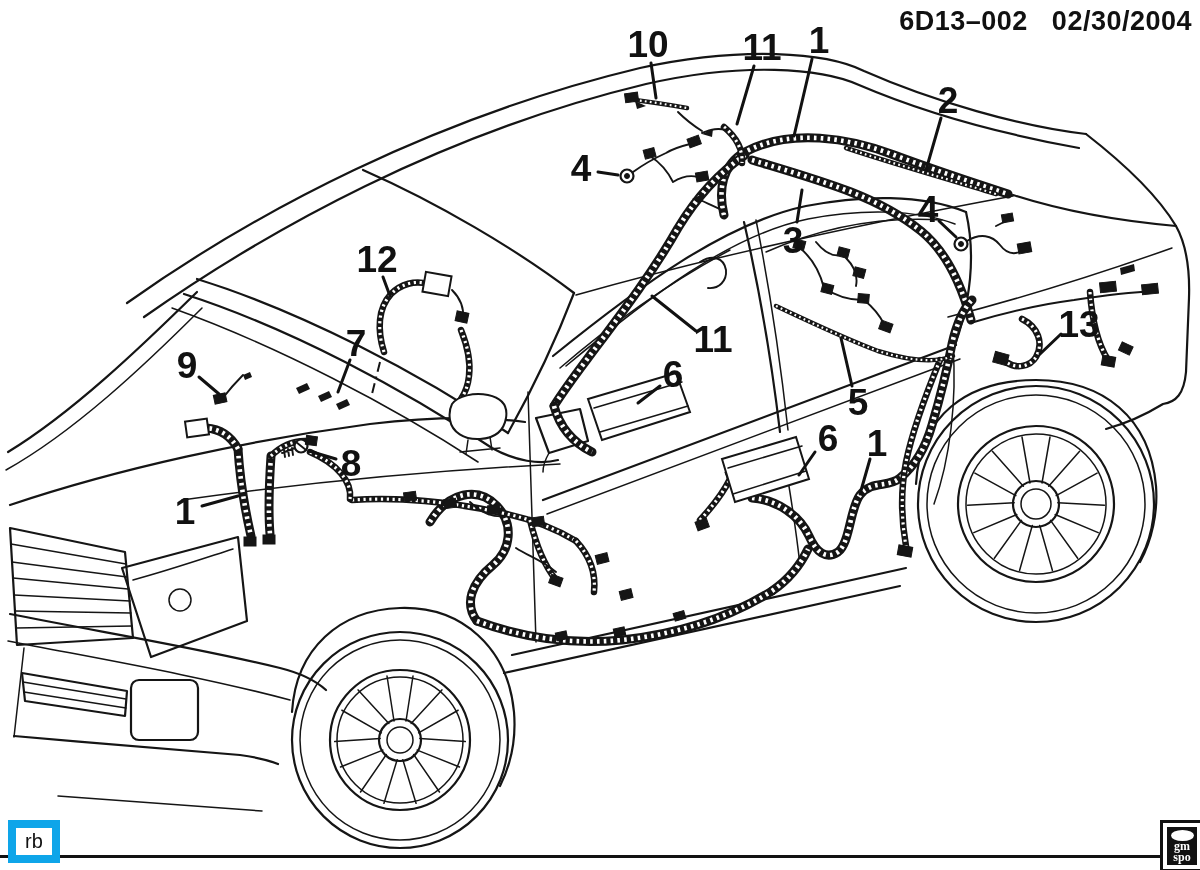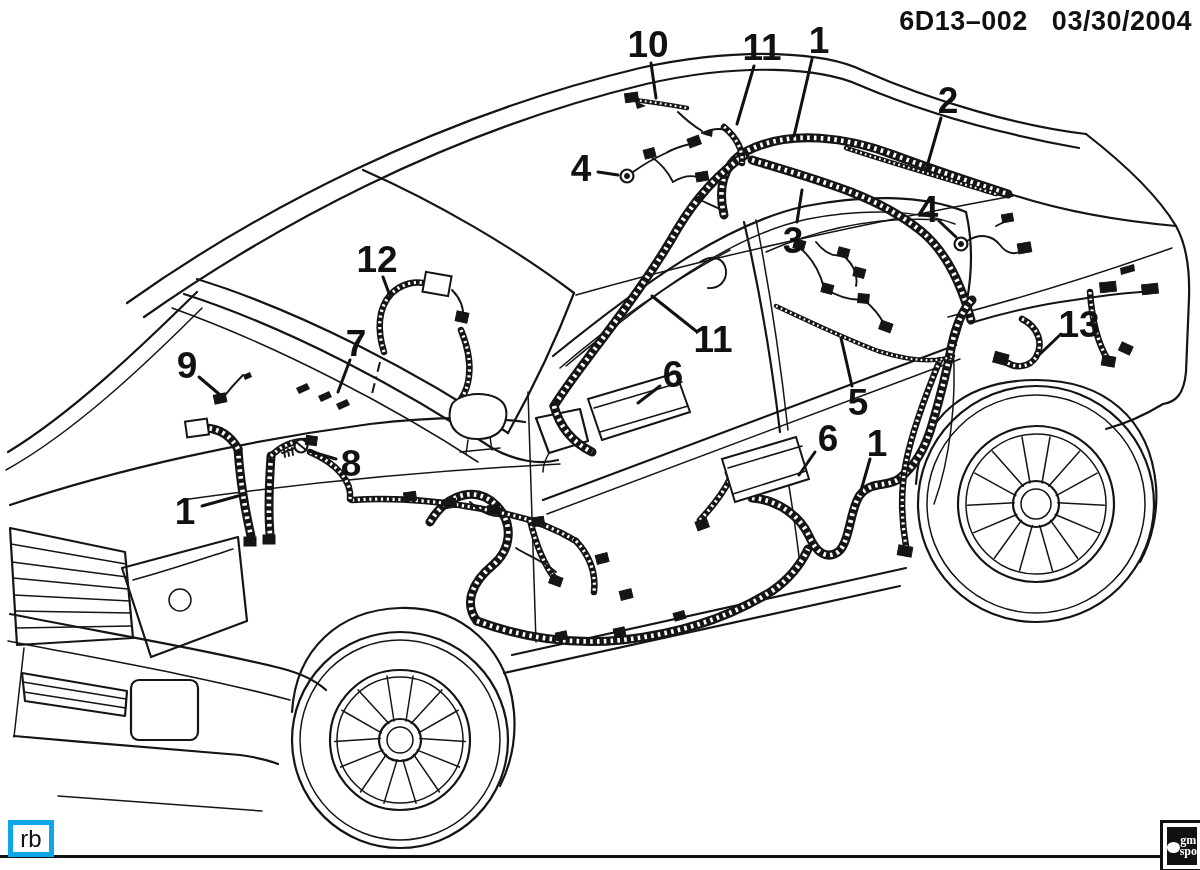--- a/index.html
+++ b/index.html
@@ -18,35 +18,35 @@
   .wire{stroke:#151515;stroke-width:1.9;fill:none;stroke-linecap:round;}
   .conn{fill:#151515;stroke:#151515;}
   .conn-o{fill:#fff;stroke:#151515;stroke-width:2;}
   .blob{fill:#fff;stroke:#151515;stroke-width:2;}
   .clip{fill:#151515;}
   .grommet{fill:#fff;stroke:#151515;stroke-width:2.2;}
   .dashdot{stroke:#151515;stroke-width:2;fill:none;stroke-dasharray:10 5 2 5;}
   .leader{stroke:#111;stroke-width:3;stroke-linecap:round;}
   .callout-num{font-family:"Liberation Sans",sans-serif;font-size:37px;font-weight:700;fill:#111;text-anchor:middle;}
   .footer-rule{position:absolute;left:0;top:855px;width:1200px;height:3px;background:#111;}
-  .rb-box{position:absolute;left:8px;top:820px;width:36px;height:27px;border:5px solid #0ea5e9;background:#fff;
-          display:flex;align-items:center;justify-content:center;font-size:24px;}
+  .rb-box{position:absolute;left:8px;top:820px;width:36px;height:27px;border:8px solid #0ea5e9;background:#fff;
+          display:flex;align-items:center;justify-content:center;font-size:20px;}
   .gmspo{position:absolute;left:1160px;top:820px;width:38px;height:46px;background:#fff;border:3px solid #111;
          display:flex;align-items:center;justify-content:center;}
-  .gmspo-inner{width:30px;height:38px;background:#111;display:flex;align-items:center;}
+  .gmspo-inner{width:30px;height:38px;background:#111;display:flex;flex-direction:column;align-items:center;}
   .gmspo-oval{width:23px;height:11px;background:#fff;border-radius:50%;margin-top:3px;}
   .gmspo-txt{color:#fff;font-family:"Liberation Serif",serif;font-weight:700;font-size:12px;line-height:11px;text-align:center;}
 </style>
 </head>
 <body>
 
 <div class="page">
 
   <div class="header">
-    <span class="code">6D13–002</span><span>03/30/2004</span>
+    <span class="code">6D13–002</span><span>02/30/2004</span>
   </div>
 
   <svg class="diagram" width="1200" height="870" viewBox="0 0 1200 870">
     <defs>
       <path id="hRoof" d="M 724,215 C 718,190 722,165 745,152 C 790,128 850,138 894,155 C 940,172 980,185 1008,194"></path>
       <path id="hRail" d="M 745,155 C 720,172 698,195 678,228 C 652,274 618,318 588,358 C 573,378 562,393 554,406"></path>
       <path id="hRailR" d="M 752,160 C 785,170 820,180 851,192 C 879,203 901,215 921,231 C 947,252 962,287 971,320"></path>
       <path id="hApD" d="M 554,406 C 560,428 574,443 592,452"></path>
       <path id="h1fA" d="M 238,449 C 240,480 245,510 251,536"></path>
       <path id="h1fB" d="M 271,456 C 269,486 268,510 270,534"></path>

